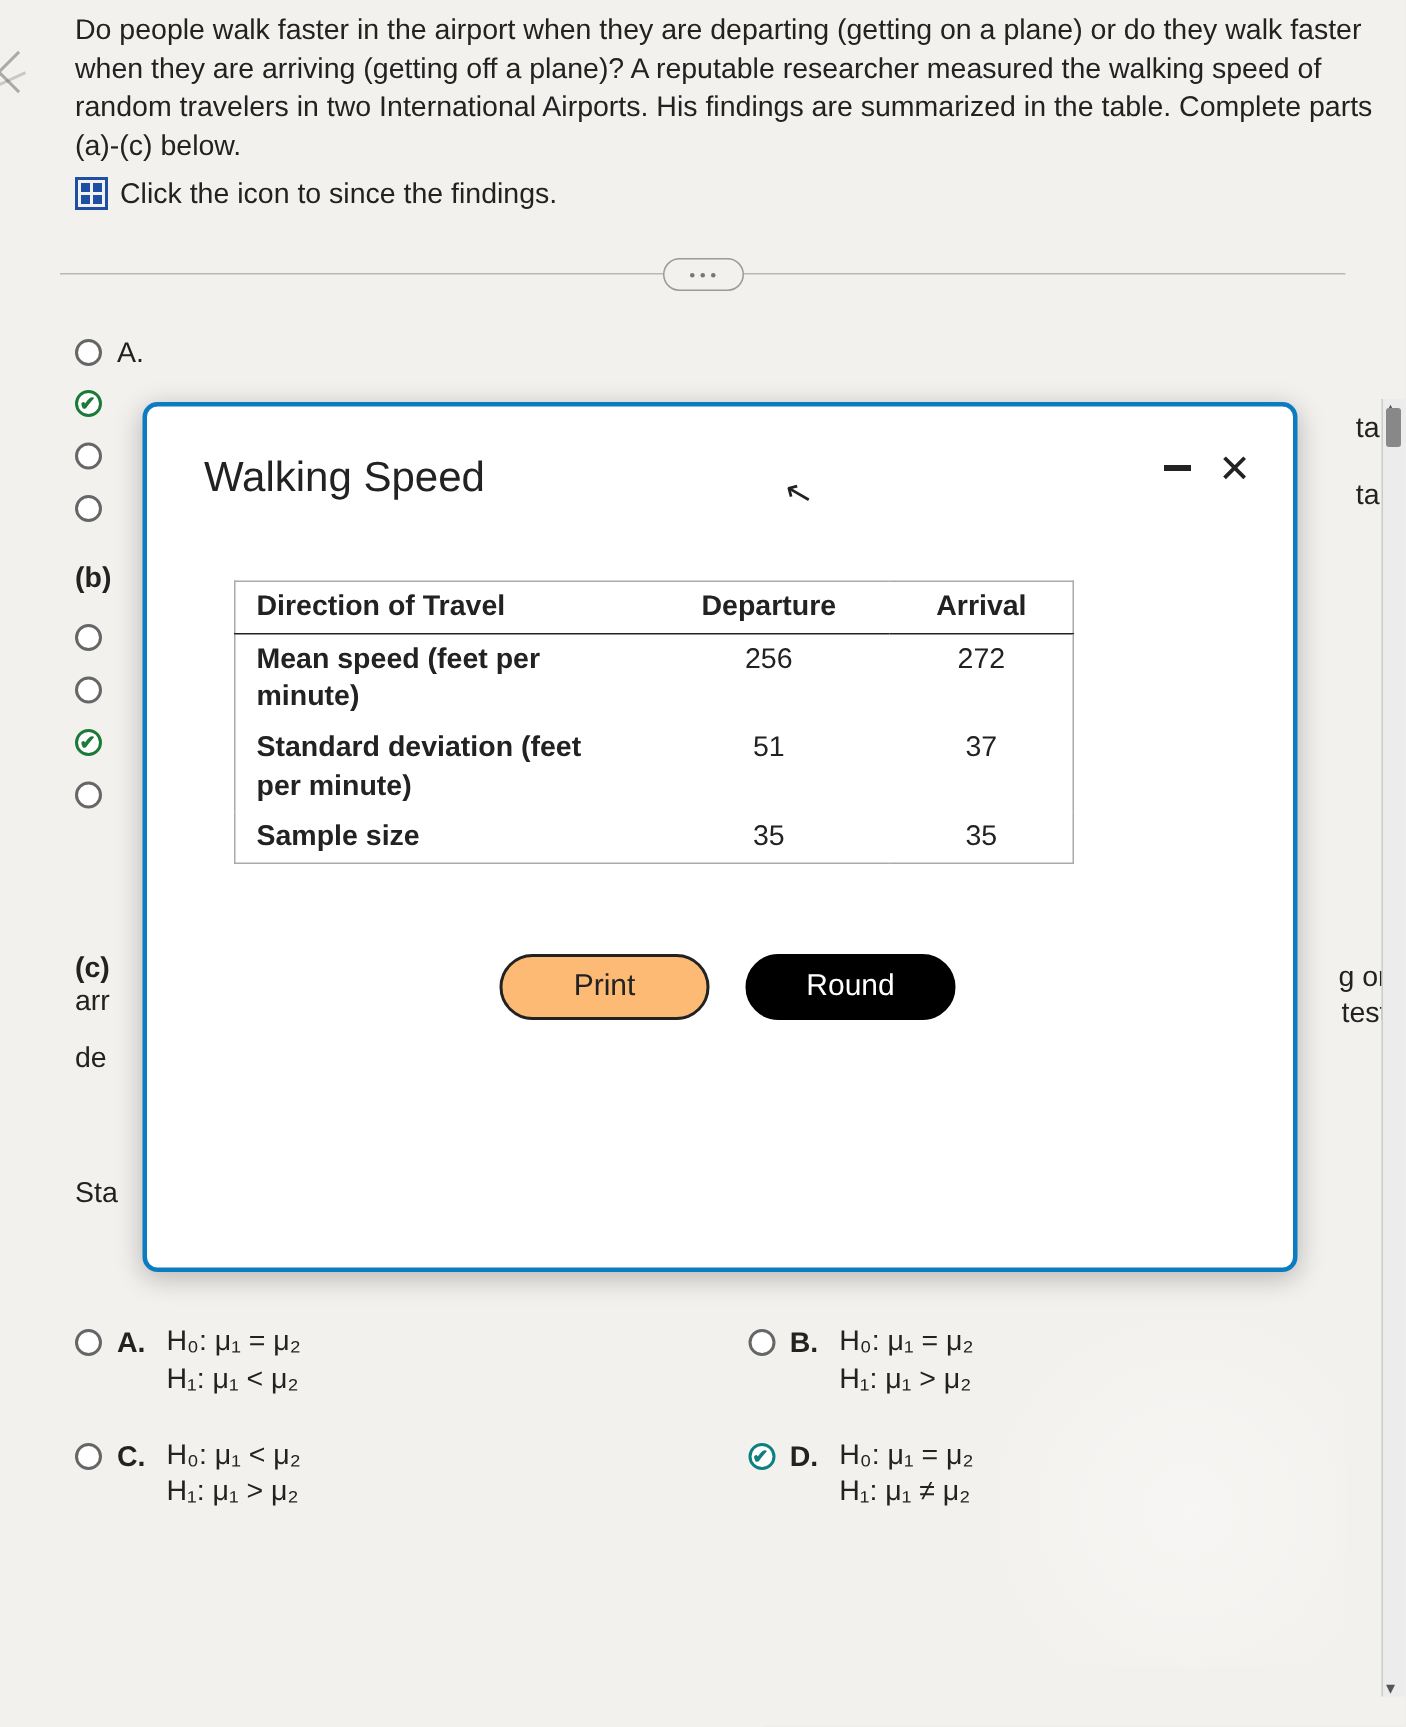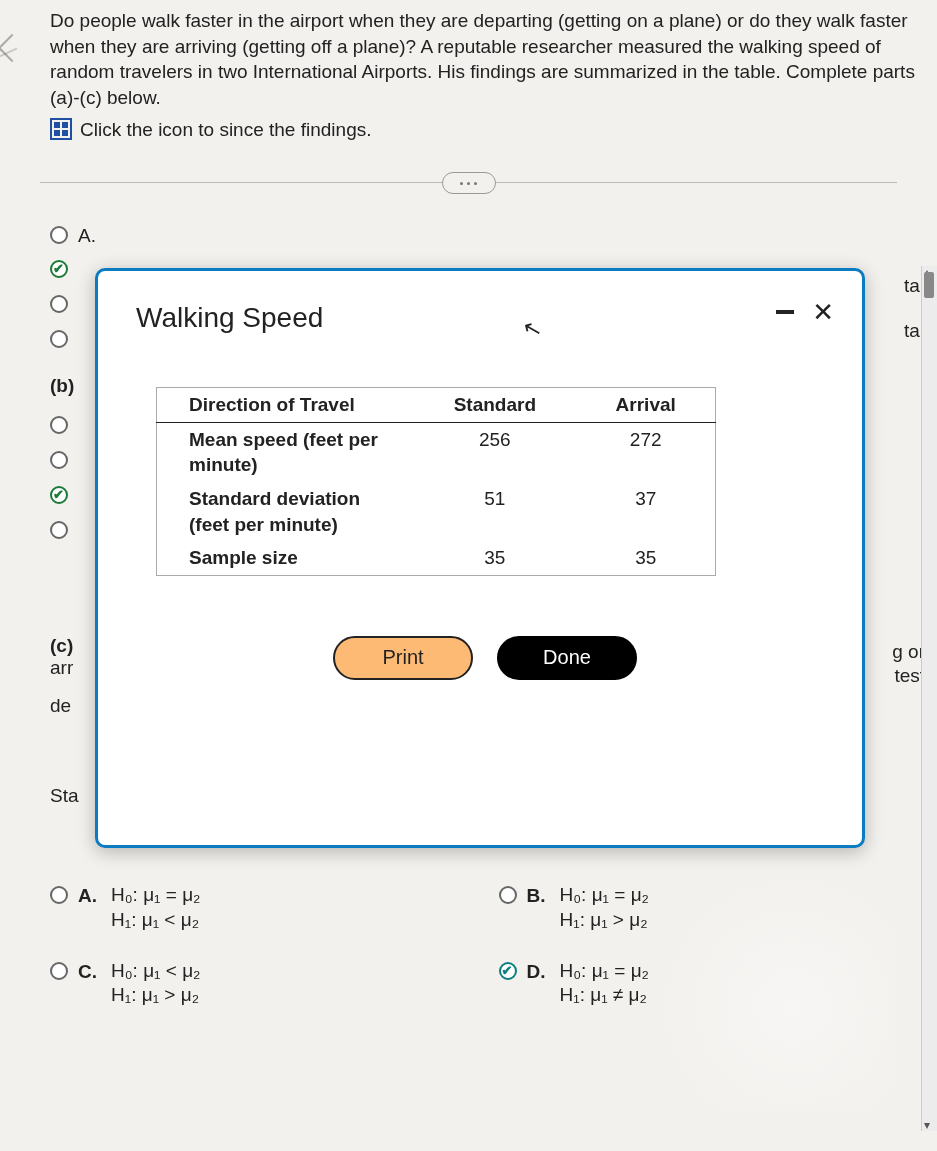--- a/index.html
+++ b/index.html
@@ -143,21 +143,21 @@
     font-size:22px; color:#222; transform: rotate(-15deg);
   }
 
   .data-table {
     margin: 50px 0 0 20px;
     width: 560px;
     border: 1px solid #aaa;
     border-collapse: collapse;
   }
   .data-table td, .data-table th {
-    padding: 4px 32px;
+    padding: 4px 14px;
     text-align: left;
     font-size: 19px;
     vertical-align: top;
   }
   .data-table tr.hdr td { border-bottom: 1px solid #222; font-weight:700; text-align:center;}
   .data-table tr.hdr td:first-child { text-align:left; }
   .data-table td.num { text-align: center; }
   .data-table td.lab { font-weight: 700; max-width:200px; }
 
   .modal-buttons {
@@ -296,21 +296,21 @@
           <div class="minus"></div>
           <div class="xbtn">✕</div>
         </div>
       </div>
       <div class="cursor-arrow">↖</div>
 
       <table class="data-table">
         <tbody>
             <tr class="hdr">
           <td>Direction of Travel</td>
-          <td>Standard</td>
+          <td>Departure</td>
           <td>Arrival</td>
         </tr>
         <tr>
           <td class="lab">Mean speed (feet per minute)</td>
           <td class="num">256</td>
           <td class="num">272</td>
         </tr>
         <tr>
           <td class="lab">Standard deviation (feet per minute)</td>
           <td class="num">51</td>
@@ -322,21 +322,21 @@
           <td class="num">35</td>
         </tr>
       </tbody>
         </table>
 
       <div class="modal-buttons">
         <div class="btn btn-print">
             <span>Print</span>
           </div>
         <div class="btn btn-done">
-            <span>Done</span>
+            <span>Round</span>
           </div>
       </div>
     </div>
 
     <div class="below-modal">
       <div class="hyp-grid">
         <div class="hyp-opt">
           <span class="radio"></span>
           <span class="letter">A.</span>
           <div class="hyp-lines">

